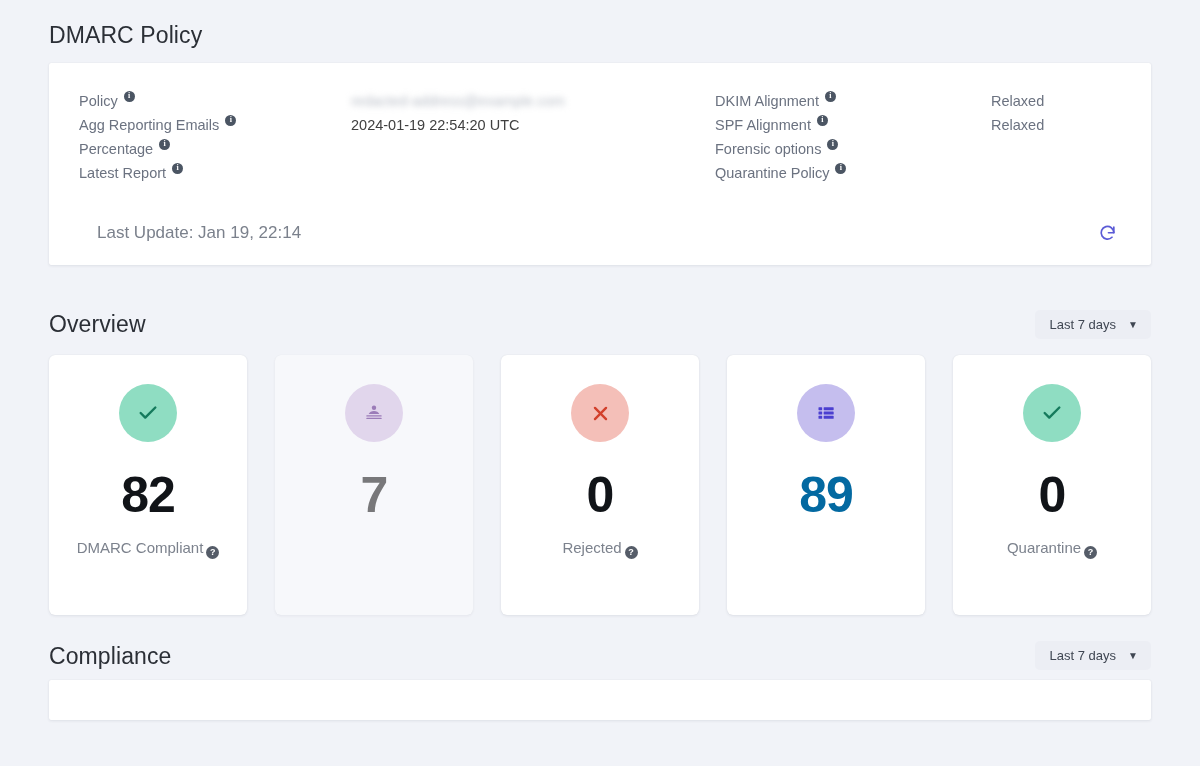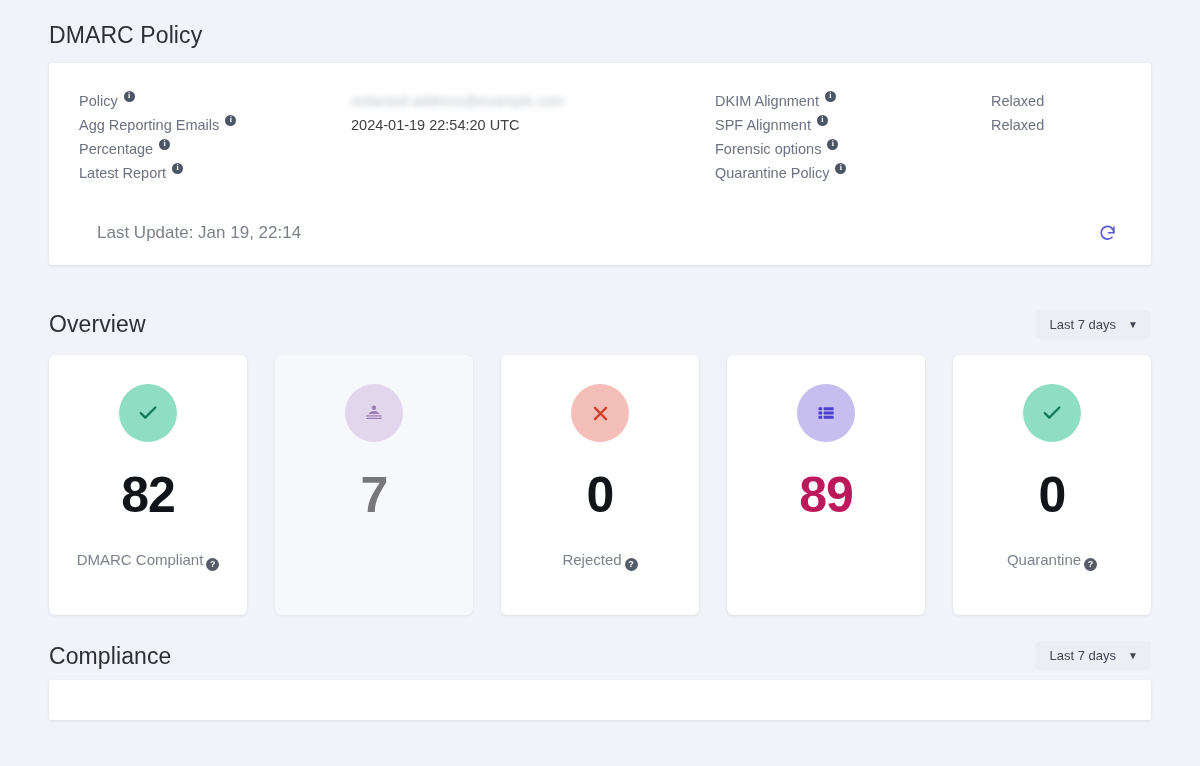--- a/index.html
+++ b/index.html
@@ -143,21 +143,21 @@
     justify-content: center;
   }
   .stat-value {
     font-size: 50px;
     font-weight: 700;
     line-height: 1;
     margin-top: 28px;
     letter-spacing: -1px;
   }
   .stat-label {
-    margin-top: 28px;
+    margin-top: 16px;
     font-size: 15px;
     color: #7c828d;
     text-align: right;
     line-height: 1.62;
     max-width: 150px;
   }
   .q-i {
     display: inline-flex;
     align-items: center;
     justify-content: center;
@@ -305,21 +305,21 @@
       <div class="circle" style="background:#C5BEEE">
         <svg width="20" height="20" viewBox="0 0 24 24" fill="#4b3fd0">
           <rect x="3" y="5" width="4.4" height="3.6" rx="0.7"></rect>
           <rect x="9.2" y="5" width="12" height="3.6" rx="0.7"></rect>
           <rect x="3" y="10.2" width="4.4" height="3.6" rx="0.7"></rect>
           <rect x="9.2" y="10.2" width="12" height="3.6" rx="0.7"></rect>
           <rect x="3" y="15.4" width="4.4" height="3.6" rx="0.7"></rect>
           <rect x="9.2" y="15.4" width="12" height="3.6" rx="0.7"></rect>
         </svg>
       </div>
-      <div class="stat-value" style="color:#be185d">89</div>
+      <div class="stat-value" style="color:#0369a1">89</div>
     </div>
 
     <div class="stat-card">
       <div class="circle" style="background:#8FDDC2">
         <svg width="22" height="22" viewBox="0 0 24 24" fill="none" stroke="#157a5c" stroke-width="2.6" stroke-linecap="round" stroke-linejoin="round">
           <polyline points="20 6 9 17 4 12"></polyline>
         </svg>
       </div>
       <div class="stat-value" style="color:#111418">0</div>
       <div class="stat-label">

